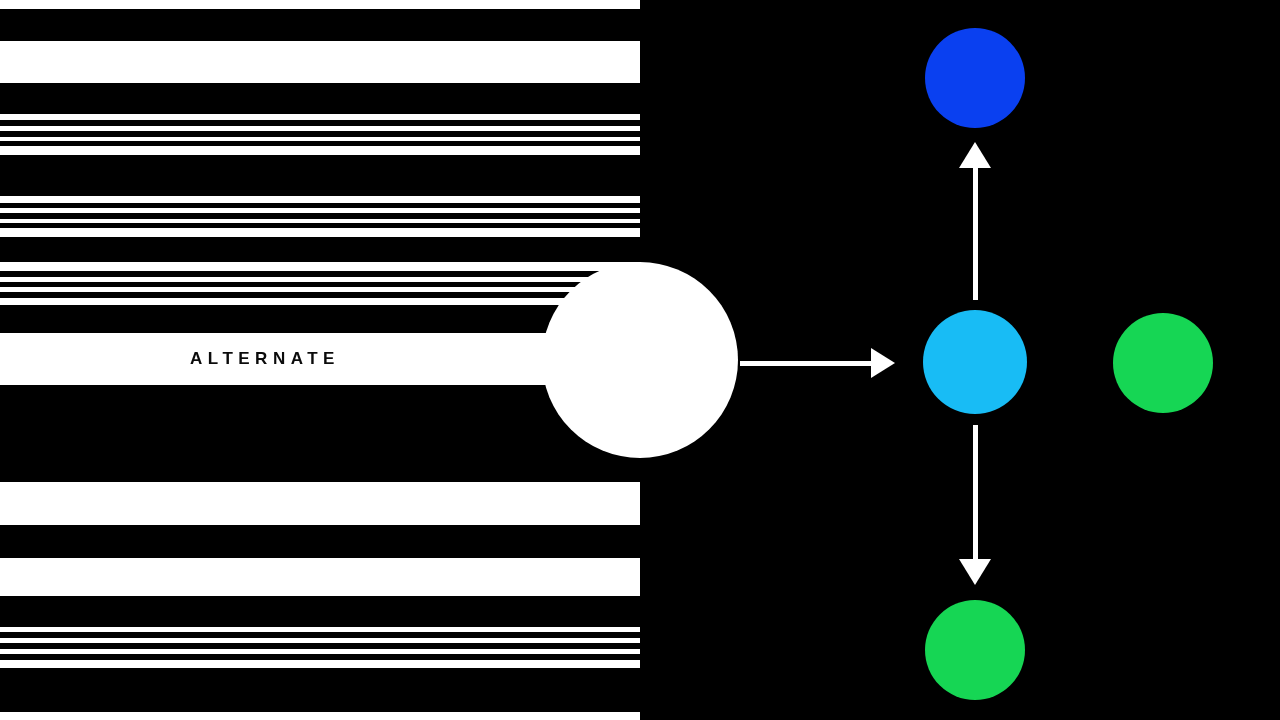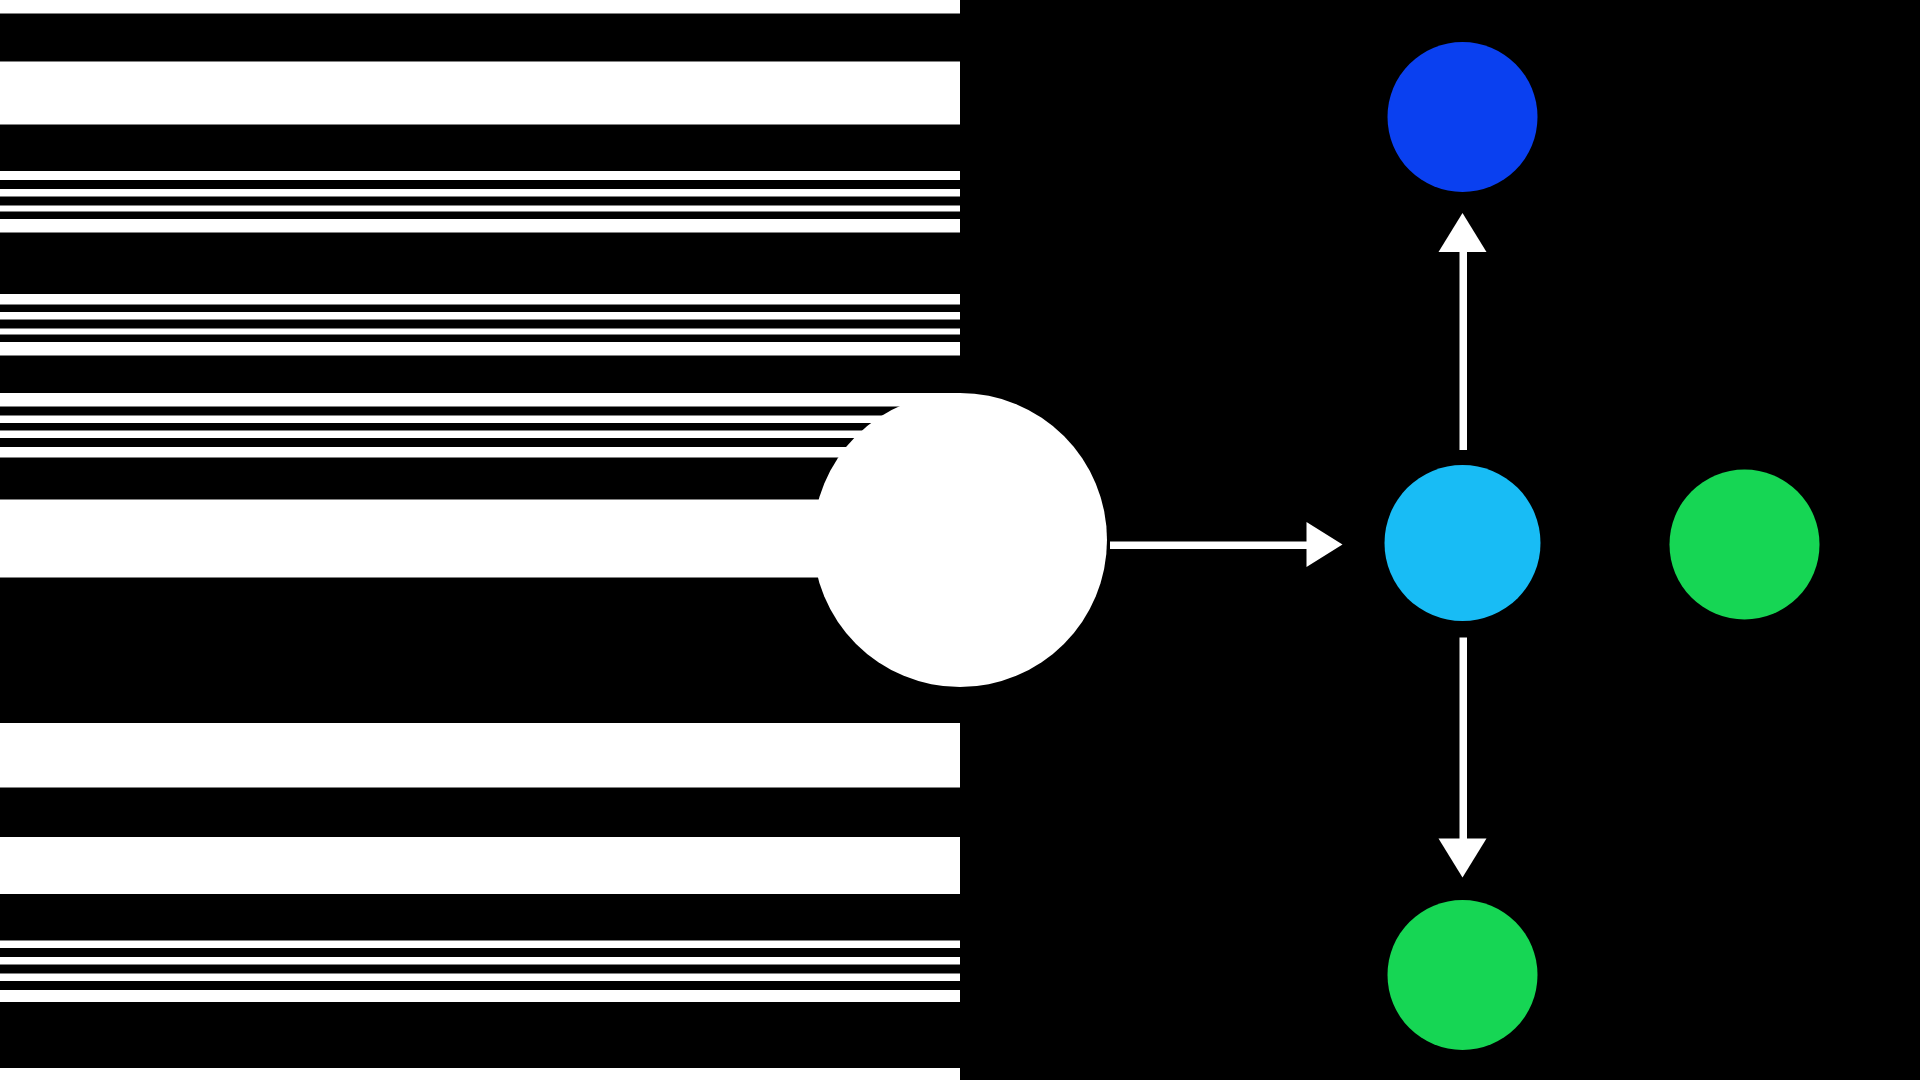--- a/index.html
+++ b/index.html
@@ -155,20 +155,21 @@
         <div class="stripe" style="top: 482px; height: 43px; background: rgb(255, 255, 255);"></div>
         <div class="stripe" style="top: 558px; height: 38px; background: rgb(255, 255, 255);"></div>
         <div class="stripe" style="top: 627px; height: 5px; background: rgb(255, 255, 255);"></div>
         <div class="stripe" style="top: 638px; height: 5px; background: rgb(255, 255, 255);"></div>
         <div class="stripe" style="top: 649px; height: 5px; background: rgb(255, 255, 255);"></div>
         <div class="stripe" style="top: 660px; height: 8px; background: rgb(255, 255, 255);"></div>
         <div class="stripe" style="top: 712px; height: 8px; background: rgb(255, 255, 255);"></div>
       </div>
   </div>
 
+  <div id="alternate-label">ALTERNATE</div>
 
   <div id="hero-circle"></div>
 
   <div id="node-panel">
     <div id="node-host">
         <div class="node-dot" style="left: 285px; top: 28px; width: 100px; height: 100px; background: rgb(10, 64, 240);"></div>
         <div class="node-dot" style="left: 283px; top: 310px; width: 104px; height: 104px; background: rgb(24, 188, 245);"></div>
         <div class="node-dot" style="left: 473px; top: 313px; width: 100px; height: 100px; background: rgb(22, 214, 84);"></div>
         <div class="node-dot" style="left: 285px; top: 600px; width: 100px; height: 100px; background: rgb(22, 214, 84);"></div>
       </div>

